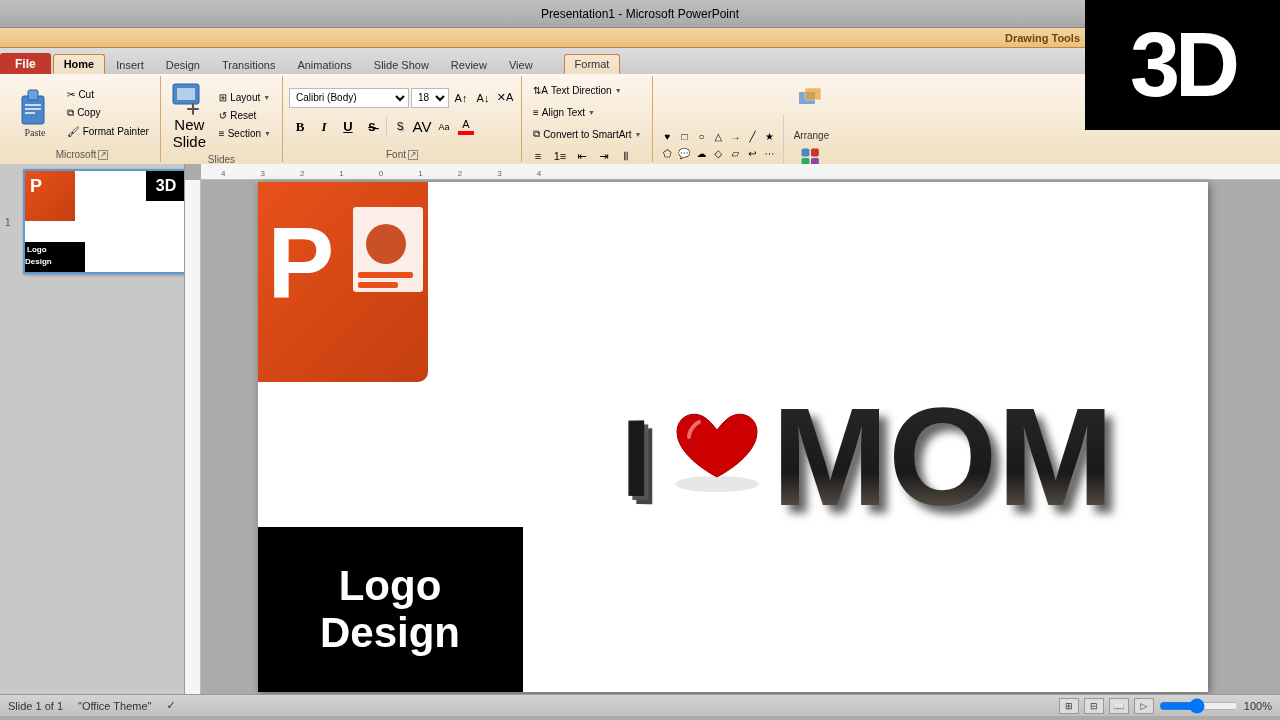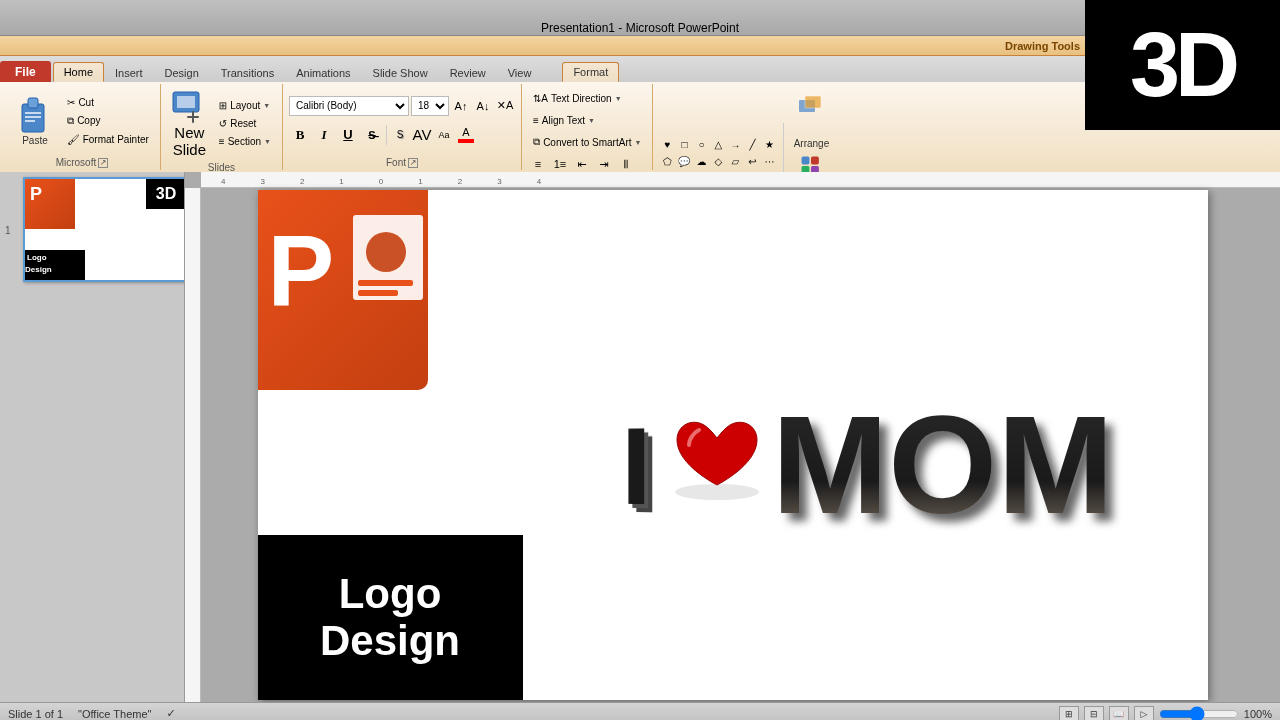--- a/index.html
+++ b/index.html
@@ -1,23 +1,23 @@
 <!DOCTYPE html>
 <html><head>
   <meta charset="utf-8">
   <style>
     * { margin: 0; padding: 0; box-sizing: border-box; }
     body { font-family: 'Segoe UI', Tahoma, Geneva, Verdana, sans-serif; font-size: 11px; background: #ababab; width: 1280px; height: 720px; overflow: hidden; }
 
     
     #titlebar {
       background: linear-gradient(to bottom, #c0c0c0, #a8a8a8);
-      height: 36px;
-      display: flex;
-      align-items: flex-end;
+      height: 28px;
+      display: flex;
+      align-items: center;
       justify-content: center;
       font-size: 12px;
       color: #000;
       border-bottom: 1px solid #888;
       position: relative;
     }
     #titlebar .window-controls {
       position: absolute;
       right: 0;
       top: 0;
@@ -50,21 +50,21 @@
       border: 1px solid transparent;
       border-bottom: none;
       border-radius: 3px 3px 0 0;
       color: #333;
     }
     .ribbon-tab.active {
       background: linear-gradient(to bottom, #f5e6d3, #eedfc6);
       border-color: #c8823a;
       border-bottom: 1px solid #eedfc6;
       color: #000;
-      font-weight: normal;
+      font-weight: bold;
     }
 
     
     .file-tab {
       background: #c0392b;
       color: white;
       padding: 3px 14px;
       font-size: 12px;
       font-weight: bold;
       cursor: pointer;
@@ -140,20 +140,21 @@
       flex-direction: column;
       align-items: center;
       justify-content: center;
       width: 50px;
       height: 60px;
       border: 1px solid transparent;
       border-radius: 3px;
       cursor: pointer;
       font-size: 10px;
       color: #333;
+      font-family: Liberation Serif, serif;
     }
 
     .small-btns {
       display: flex;
       flex-direction: column;
       gap: 1px;
     }
     .small-btn {
       display: flex;
       align-items: center;

